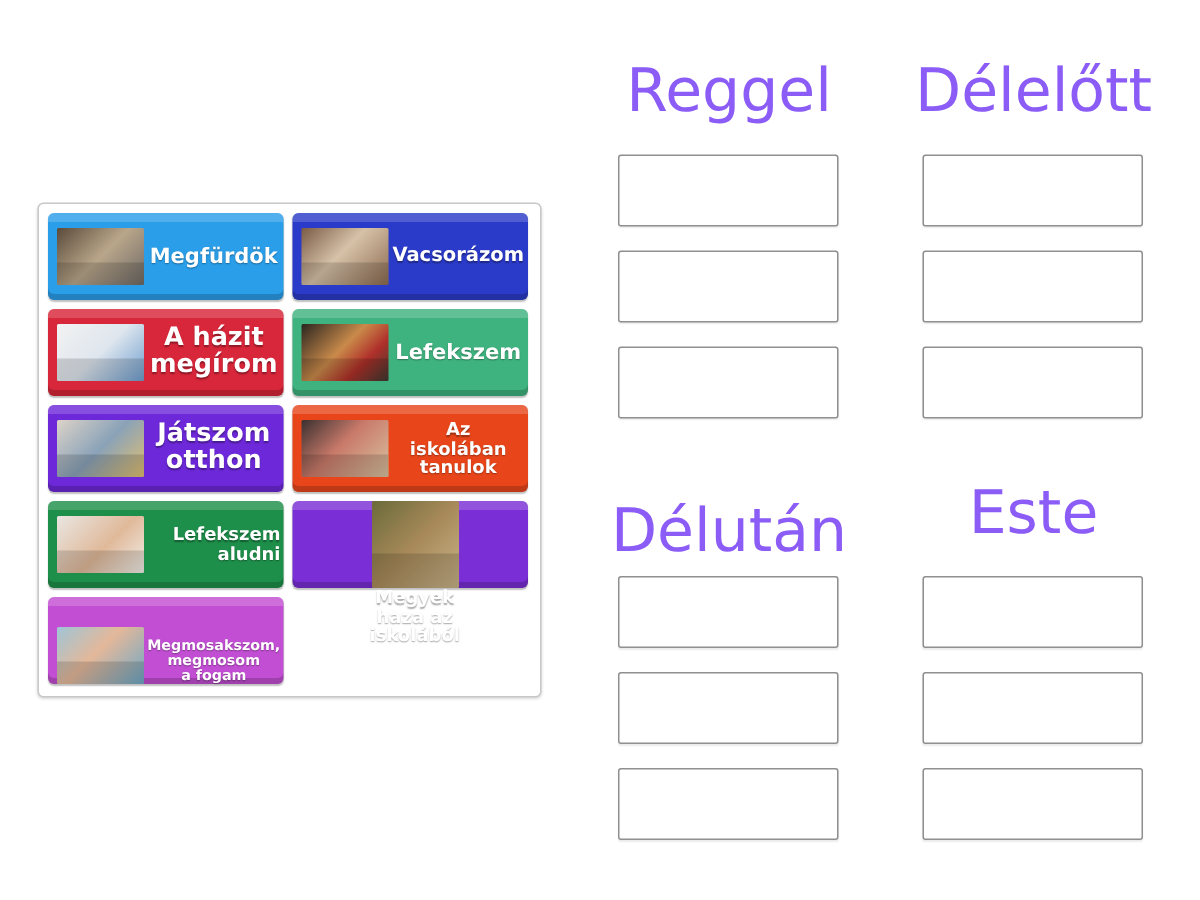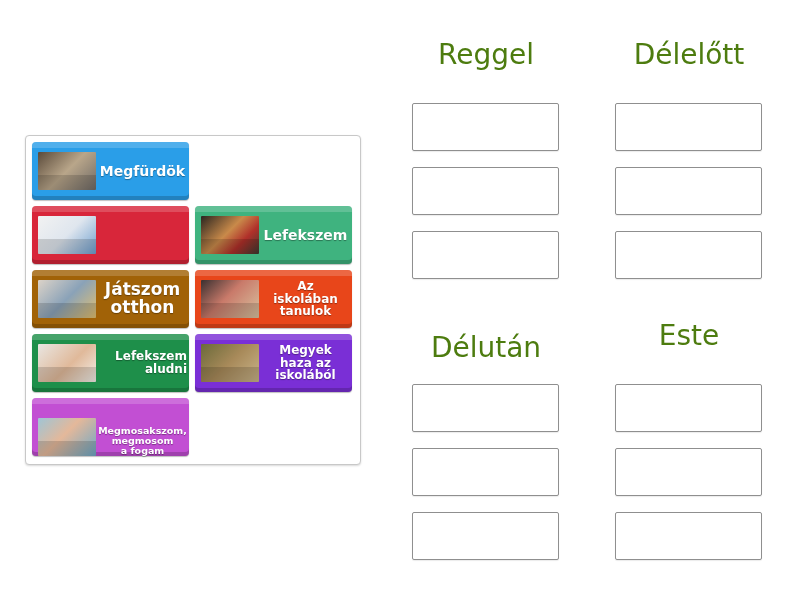--- a/index.html
+++ b/index.html
@@ -30,60 +30,66 @@
     content: ""; position: absolute; left: 0; right: 0; bottom: 0; height: 40%;
     background: rgba(0,0,0,0.15);
   }
   .label {
     flex: 1; text-align: center; line-height: 1.05; padding: 0 2px;
     text-shadow: 0 1px 1px rgba(0,0,0,0.35); white-space: pre-line;
   }
   .col { position: absolute; width: 148px; }
   .col-title {
     position: absolute; left: -40px; width: 228px; text-align: center;
-    font-family: "DejaVu Sans", sans-serif; font-size: 28px; color: #4d7c0f; font-weight: normal;
+    font-family: "DejaVu Sans", sans-serif; font-size: 40px; color: #8b5cf6; font-weight: normal;
   }
   .slot {
     position: absolute; left: 0; width: 147px; height: 48px; box-sizing: border-box;
     border: 1px solid #8f8f8f; border-radius: 2px; background: #fff;
     box-shadow: 0 1px 1px rgba(0,0,0,0.08);
   }
 </style>
 </head>
 <body>
 
 <div class="bank">
   <div class="tile" style="left:6px;top:6px;background:#2a9ee8;">
     <div class="thumb" style="background:linear-gradient(135deg,#5a4a3a,#b9a68a 50%,#6f6a66);"></div>
     <div class="label" style="font-size:14px;">Megfürdök</div>
   </div>
+  <div class="tile" style="left:169px;top:6px;background:#2b3bc9;">
+    <div class="thumb" style="background:linear-gradient(135deg,#7b5b45,#d6c2a8 45%,#8c6a50);"></div>
+    <div class="label" style="font-size:13px;">Vacsorázom</div>
+  </div>
   <div class="tile" style="left:6px;top:70px;background:#d8263a;">
     <div class="thumb" style="background:linear-gradient(135deg,#f2f2f2,#dfe6ee 50%,#6f9fcf);"></div>
+    <div class="label" style="font-size:17px;">A házit
+megírom</div>
   </div>
   <div class="tile" style="left:169px;top:70px;background:#3fb37f;">
     <div class="thumb" style="background:linear-gradient(135deg,#2a2520,#c98a4a 45%,#b0302a 70%,#3c3a30);"></div>
     <div class="label" style="font-size:14px;">Lefekszem</div>
   </div>
-  <div class="tile" style="left:6px;top:134px;background:#a16207;">
+  <div class="tile" style="left:6px;top:134px;background:#6d28d9;">
     <div class="thumb" style="background:linear-gradient(135deg,#dcd3c8,#8aa2b8 50%,#e2c070);"></div>
     <div class="label" style="font-size:17px;">Játszom
 otthon</div>
   </div>
   <div class="tile" style="left:169px;top:134px;background:#e8461a;">
     <div class="thumb" style="background:linear-gradient(135deg,#3a3030,#c97a6a 45%,#d9c3a0);"></div>
     <div class="label" style="font-size:12px;">Az
 iskolában
 tanulok</div>
   </div>
   <div class="tile" style="left:6px;top:198px;background:#1e8f4a;">
     <div class="thumb" style="background:linear-gradient(135deg,#e9e6e2,#e0b99a 55%,#f2efe9);"></div>
     <div class="label" style="font-size:12px;text-align:right;">Lefekszem
 aludni</div>
   </div>
-  <div class="tile" style="left:169px;top:198px;background:#7a2fd6;">
+  <div class="tile" style="left:169px;top:198px;background:#7a2fd6;flex-direction:column;">
     <div class="thumb" style="background:linear-gradient(135deg,#6b6a3a,#a88a5a 50%,#c9b48a);"></div>
     <div class="label" style="font-size:12px;">Megyek
 haza az
 iskolából</div>
   </div>
   <div class="tile" style="left:6px;top:262px;background:#c24fd3;align-items:flex-end;">
     <div class="thumb" style="background:linear-gradient(135deg,#9fc5d6,#e4b89a 45%,#6ea8c6);"></div>
     <div class="label" style="font-size:9.5px;">Megmosakszom,
 megmosom
 a fogam</div>

